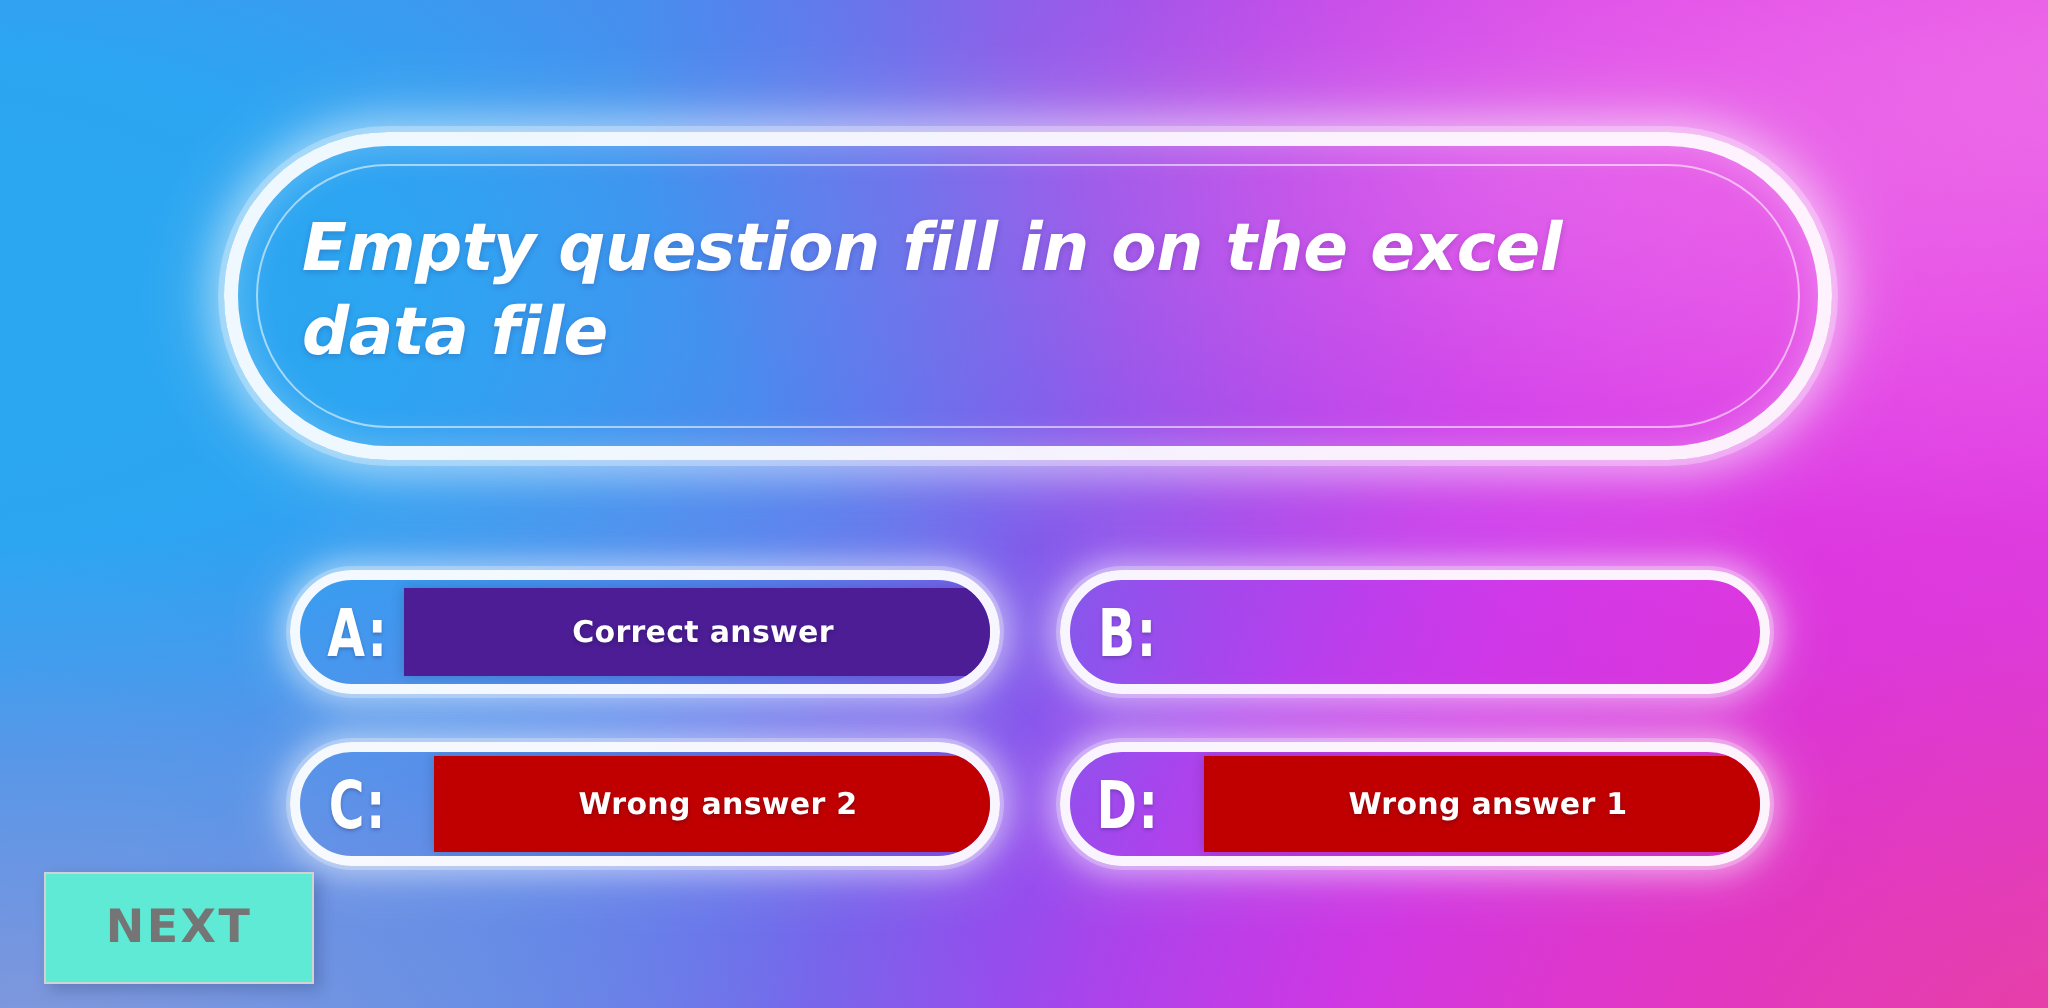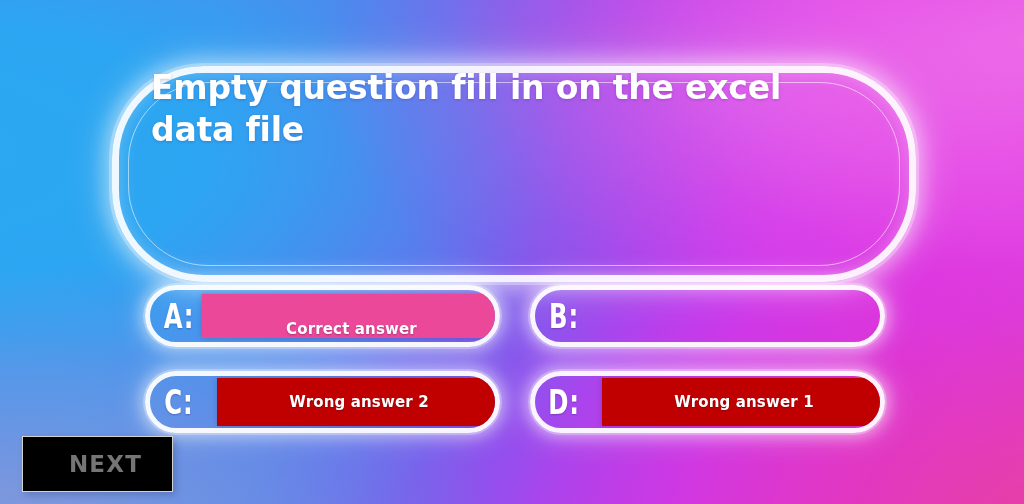--- a/index.html
+++ b/index.html
@@ -74,30 +74,32 @@
         rgba(255,255,255,0.04) 45%,
         rgba(255,255,255,0) 70%);
   }
 
   
   #question-panel {
     position: absolute;
     left: 112px;
     top: 66px;
     width: 804px;
-    height: 216px;
+    height: 164px;
     border-radius: 92px;
     box-sizing: border-box;
     border: 7px solid rgba(255,255,255,0.92);
     box-shadow:
       0 0 0 3px rgba(255,255,255,0.28),
       0 0 18px 7px rgba(255,255,255,0.42),
       0 0 34px 14px rgba(255,255,255,0.20),
       inset 0 0 16px 3px rgba(255,255,255,0.22);
     display: flex;
+    align-items: center;
+    font-style: italic;
   }
   #question-panel::before {
     content: "";
     position: absolute;
     left: 9px;
     right: 9px;
     top: 9px;
     bottom: 9px;
     border-radius: 80px;
     border: 1.5px solid rgba(255,255,255,0.55);
@@ -158,25 +160,24 @@
   }
   .answer-body {
     flex: 1 1 auto;
     align-self: stretch;
     display: flex;
     align-items: center;
     justify-content: center;
     margin: 6px 0;
   }
   .answer-body.fill-green {
-    background: #ec4899;
+    background: #4c1d95;
     margin: 4px 0;
     margin-right: -6px;
     box-shadow: 0 0 6px rgba(0,0,0,0.18);
-    align-items: flex-end;
   }
   .answer-body.fill-red {
     background: #C00000;
     margin: 2px 15px;
     margin-right: -6px;
     box-shadow: 0 0 6px rgba(0,0,0,0.18);
   }
   .answer-body.fill-none {
     background: transparent;
   }
@@ -190,27 +191,26 @@
     white-space: nowrap;
   }
 
   
   #next-button {
     position: absolute;
     left: 22px;
     top: 436px;
     width: 133px;
     height: 54px;
-    background: #000000;
+    background: #5eead4;
     border: 1px solid #D2D2D2;
     box-shadow: 3px 3px 7px rgba(20,30,70,0.22);
     display: flex;
     align-items: center;
     justify-content: center;
-    padding-left: 16px;
   }
   #next-label {
     color: #757575;
     font-family: "DejaVu Sans", sans-serif;
     font-weight: 700;
     font-size: 23px;
     letter-spacing: 1.2px;
   }
 </style>
 </head>

